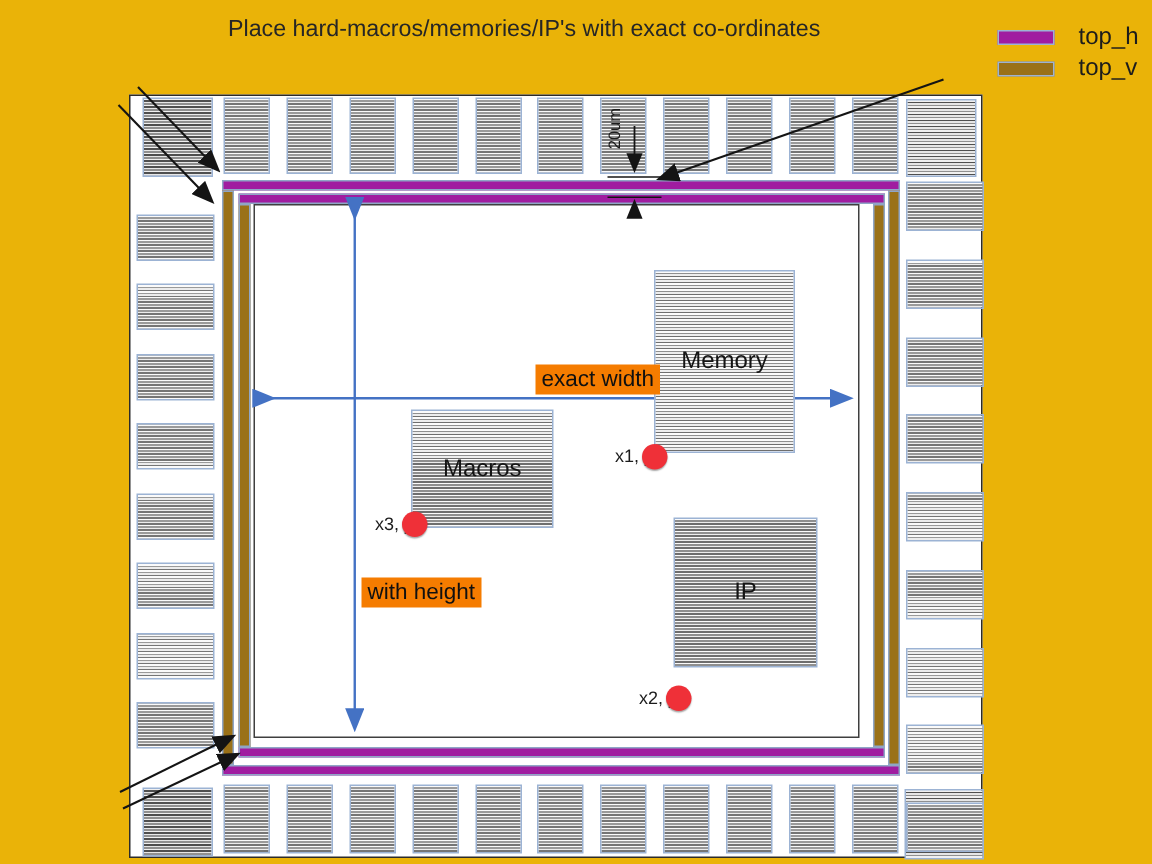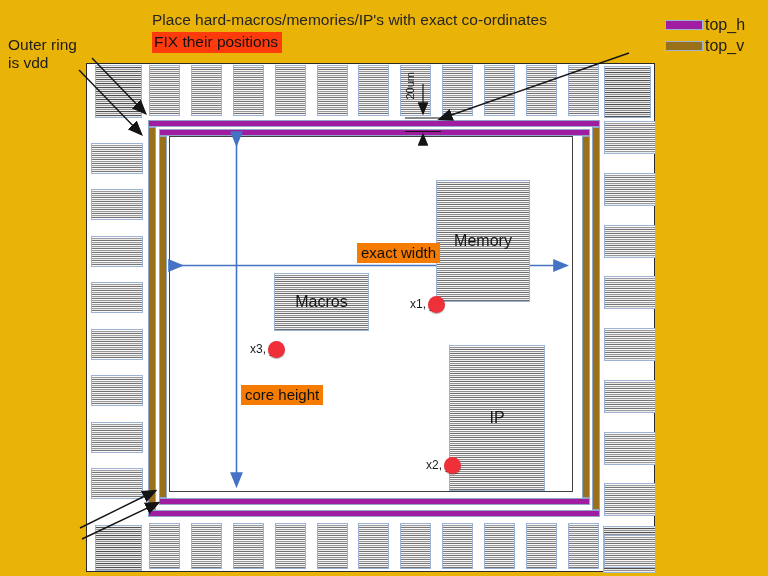--- a/index.html
+++ b/index.html
@@ -12,21 +12,21 @@
 
   
   .title { left:152px; top:11px; font-size:15.5px; white-space:nowrap; }
   .fix-note { left:152px; top:32px; font-size:15.5px; color:#111; padding:1px 4px 2px 2px; white-space:nowrap; }
   .callout { font-size:15.5px; line-height:1.18; color:#1c1c1c; }
   .callout-outer { left:8px; top:36px; }
   .callout-inner { left:8px; top:510px; }
 
   
   .legend { left:665px; top:16px; display:flex; flex-direction:column; gap:3px; }
-  .legend-row { display:flex; align-items:center; gap:2px; }
+  .legend-row { display:flex; align-items:center; gap:16px; }
   .legend-swatch { width:36px; height:8px; border:1px solid #9cb3d4; }
   .legend-label { font-size:16px; color:#1c1c1c; }
 
   
   .chip { left:86px; top:63px; width:567px; height:507px; border:1px solid #2b2b2b; background:#fff; }
   .pad {
     border:1px solid #9cb3d4;
     background:repeating-linear-gradient(180deg,#fafafa 0px,#fafafa 1px,#9a9a9a 1px,#9a9a9a 2px,#ececec 2px,#ececec 3px,#757575 3px,#757575 4px);
   }
   .pad.corner {
@@ -56,22 +56,22 @@
   .block {
     border:1px solid #9cb3d4; box-sizing:border-box;
     background:repeating-linear-gradient(180deg,#fbfbfb 0px,#fbfbfb 1px,#8f8f8f 1px,#8f8f8f 2px,#ededed 2px,#ededed 3px,#6e6e6e 3px,#6e6e6e 4px);
     display:flex; align-items:center; justify-content:center;
   }
   .block-label {
     font-size:16px; color:#141414;
     background:transparent; padding:0 2px;
   }
   .blk-memory { left:436px; top:180px; width:94px; height:122px; }
-  .blk-macros { left:274px; top:273px; width:95px; height:58px; }
-  .blk-ip     { left:449px; top:345px; width:96px; height:146px; }
+  .blk-macros { left:274px; top:273px; width:95px; height:79px; }
+  .blk-ip     { left:449px; top:345px; width:96px; height:100px; }
 
   
   .hl { font-size:15px; color:#101010; padding:1px 4px 2px 4px; white-space:nowrap; }
   .hl-core-width  { left:357px; top:243px; }
   .hl-core-height { left:241px; top:385px; }
 
   
   .dot { width:17px; height:17px; border-radius:50%; box-shadow:0 1px 1px rgba(0,0,0,0.35); }
   .coord-label { font-size:12px; color:#1c1c1c; text-align:right; white-space:nowrap; }
 
@@ -82,37 +82,32 @@
   }
 
   svg.overlay { position:absolute; left:0; top:0; pointer-events:none; }
 </style>
 </head>
 <body>
 
 <div id="canvas">
 
   <div class="abs title">Place hard-macros/memories/IP's with exact co-ordinates</div>
-  <div class="abs fix-note" style="background: rgb(255, 59, 13);">FIX their positions</div>
 
   <div class="abs legend">
     <div class="legend-row">
       <span class="legend-swatch" style="background: rgb(160, 28, 160);"></span>
       <span class="legend-label">top_h</span>
     </div>
     <div class="legend-row">
       <span class="legend-swatch" style="background: rgb(154, 113, 24);"></span>
       <span class="legend-label">top_v</span>
     </div>
   </div>
 
-  <div class="abs callout callout-outer">
-    <div>Outer ring</div>
-    <div>is vdd</div>
-  </div>
 
   <div class="abs chip">
     <div class="pad corner abs corner-tl"></div>
     <div class="pad corner abs corner-tr"></div>
     <div class="pad corner abs corner-bl"></div>
     <div class="pad corner abs corner-br"></div>
     <div class="pad-strip h strip-top">
         <div class="pad"></div>
         <div class="pad"></div>
         <div class="pad"></div>
@@ -203,21 +198,21 @@
     <span class="block-label">Memory</span>
   </div>
   <div class="abs block blk-macros">
     <span class="block-label">Macros</span>
   </div>
   <div class="abs block blk-ip">
     <span class="block-label">IP</span>
   </div>
 
   <div class="abs hl hl-core-width" style="background: rgb(245, 124, 0);">exact width</div>
-  <div class="abs hl hl-core-height" style="background: rgb(245, 124, 0);">core height</div>
+  <div class="abs hl hl-core-height" style="background: rgb(245, 124, 0);">with height</div>
 
   <div class="abs coord-label" style="left:395px; top:297px; width:47px;">x1, y1</div>
   <div class="abs dot" style="left: 428px; top: 296px; background: rgb(239, 48, 56);"></div>
   <div class="abs coord-label" style="left:236px; top:342px; width:46px;">x3, y3</div>
   <div class="abs dot" style="left: 268px; top: 341px; background: rgb(239, 48, 56);"></div>
   <div class="abs coord-label" style="left:410px; top:458px; width:48px;">x2, y2</div>
   <div class="abs dot" style="left: 444px; top: 457px; background: rgb(239, 48, 56);"></div>
 
 </div>
 

